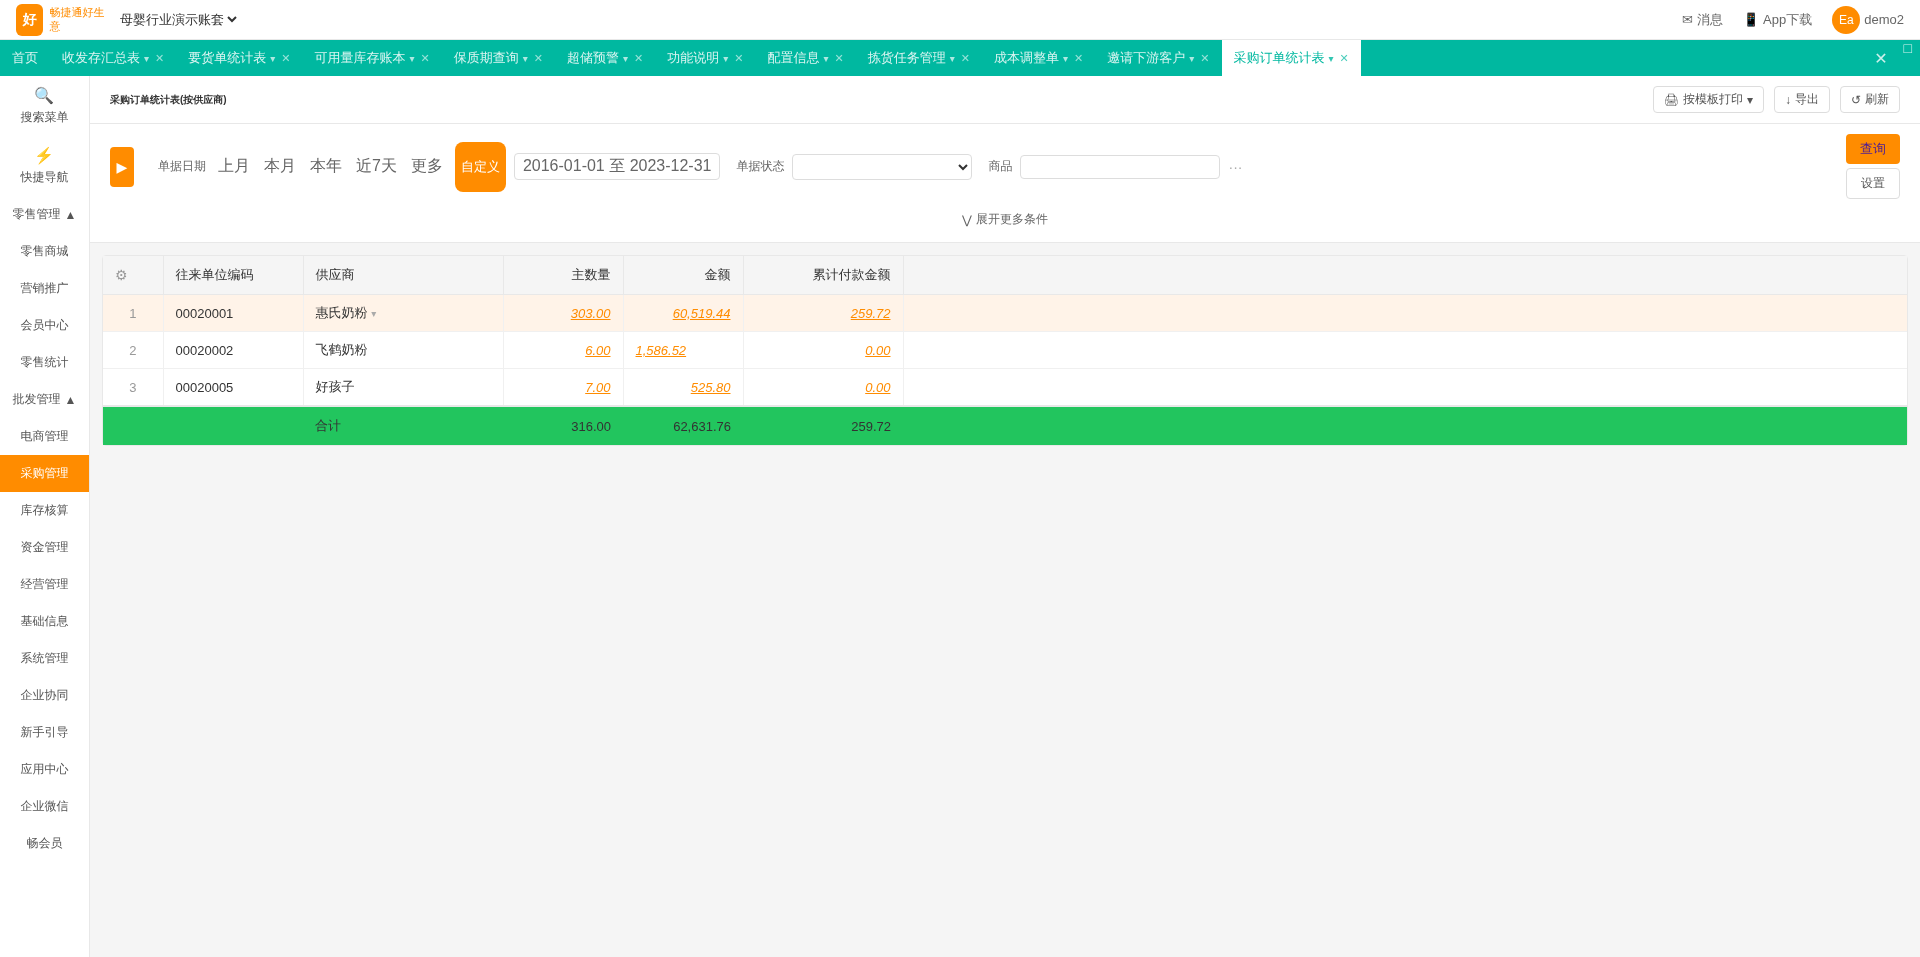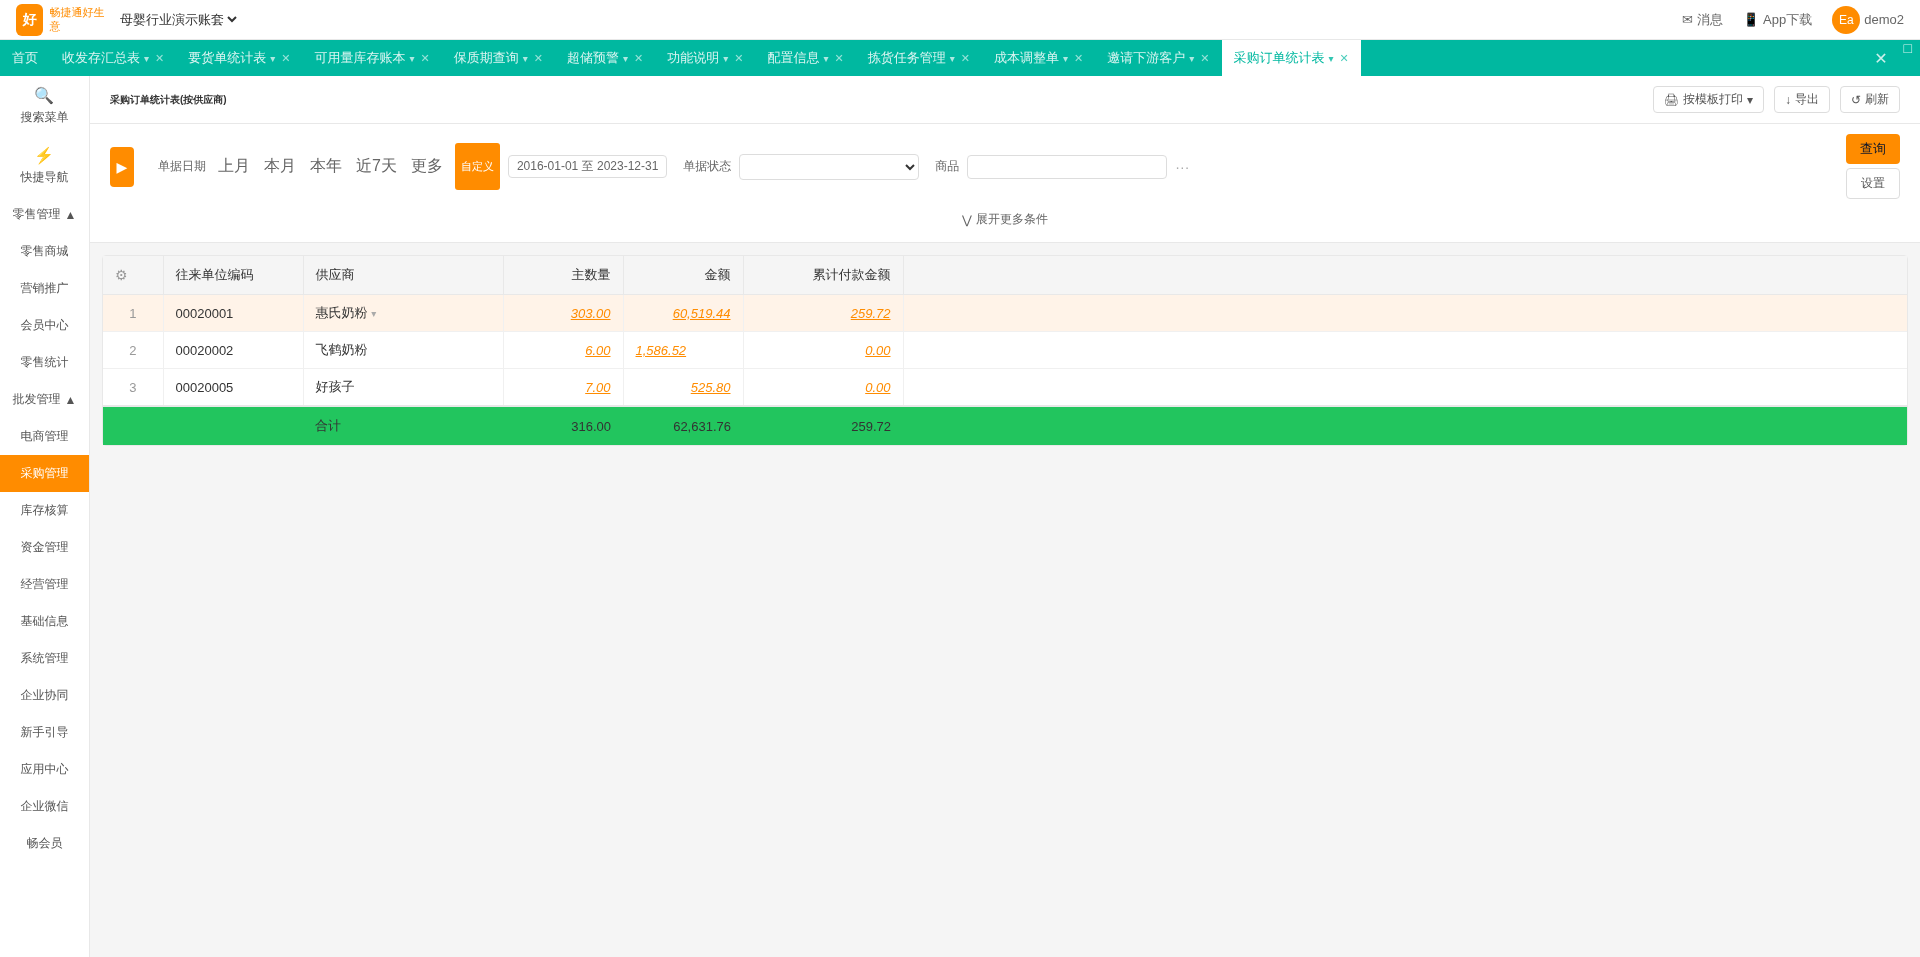--- a/index.html
+++ b/index.html
@@ -43,25 +43,25 @@
     .btn-template { display: flex; align-items: center; gap: 4px; border: 1px solid #ddd; background: #fff; padding: 4px 10px; border-radius: 4px; cursor: pointer; font-size: 12px; color: #555; }
     .btn-export { display: flex; align-items: center; gap: 4px; border: 1px solid #ddd; background: #fff; padding: 4px 10px; border-radius: 4px; cursor: pointer; font-size: 12px; color: #555; }
     .btn-refresh { display: flex; align-items: center; gap: 4px; border: 1px solid #ddd; background: #fff; padding: 4px 10px; border-radius: 4px; cursor: pointer; font-size: 12px; color: #555; }
 
     
     .filter-bar { background: #fff; padding: 10px 20px; border-bottom: 1px solid #e8e8e8; }
     .filter-row { display: flex; align-items: center; gap: 16px; margin-bottom: 8px; }
     .filter-label { font-size: 12px; color: #666; white-space: nowrap; }
     .date-shortcuts { display: flex; align-items: center; gap: 6px; }
     .date-shortcut { font-size: 16px; color: #666; cursor: pointer; padding: 2px 4px; }
-    .date-range { font-size: 12px; color: #666; border: 1px solid #ddd; padding: 2px 8px; border-radius: 4px; cursor: pointer; }
-    .custom-badge { background: #ff8c00; color: white; font-size: 11px; padding: 16px 6px; border-radius: 3px; }
+    .date-range { font-size: 16px; color: #666; border: 1px solid #ddd; padding: 2px 8px; border-radius: 4px; cursor: pointer; }
+    .custom-badge { background: #ff8c00; color: white; font-size: 13px; padding: 16px 6px; border-radius: 8px; }
     .filter-select { border: 1px solid #ddd; border-radius: 4px; padding: 4px 8px; font-size: 12px; color: #333; outline: none; background: #fff; min-width: 180px; }
     .expand-more { display: flex; align-items: center; gap: 4px; font-size: 12px; color: #666; cursor: pointer; justify-content: center; padding: 4px; }
-    .btn-search { background: #ff8c00; color: #0f172a; border: none; padding: 6px 4px; border-radius: 4px; cursor: pointer; font-size: 13px; }
+    .btn-search { background: #ff8c00; color: #4c1d95; border: none; padding: 6px 4px; border-radius: 4px; cursor: pointer; font-size: 13px; }
     .btn-settings { border: 1px solid #ddd; background: #fff; padding: 6px 14px; border-radius: 4px; cursor: pointer; font-size: 12px; color: #555; }
     .search-actions { display: flex; flex-direction: column; gap: 4px; margin-left: auto; }
     .toggle-arrow { width: 24px; height: 40px; background: #ff8c00; border-radius: 4px; display: flex; align-items: center; justify-content: center; color: white; cursor: pointer; font-size: 14px; margin-right: 8px; }
     .filter-content { display: flex; flex: 1; align-items: center; gap: 16px; }
     .filter-section { display: flex; align-items: center; gap: 8px; }
     .commodity-input { border: 1px solid #ddd; border-radius: 4px; padding: 4px 8px; font-size: 12px; flex: 1; min-width: 200px; }
     .more-dots { color: #aaa; font-size: 14px; cursor: pointer; }
 
     
     .table-container { margin: 12px; background: #fff; border-radius: 4px; border: 1px solid #e8e8e8; }

